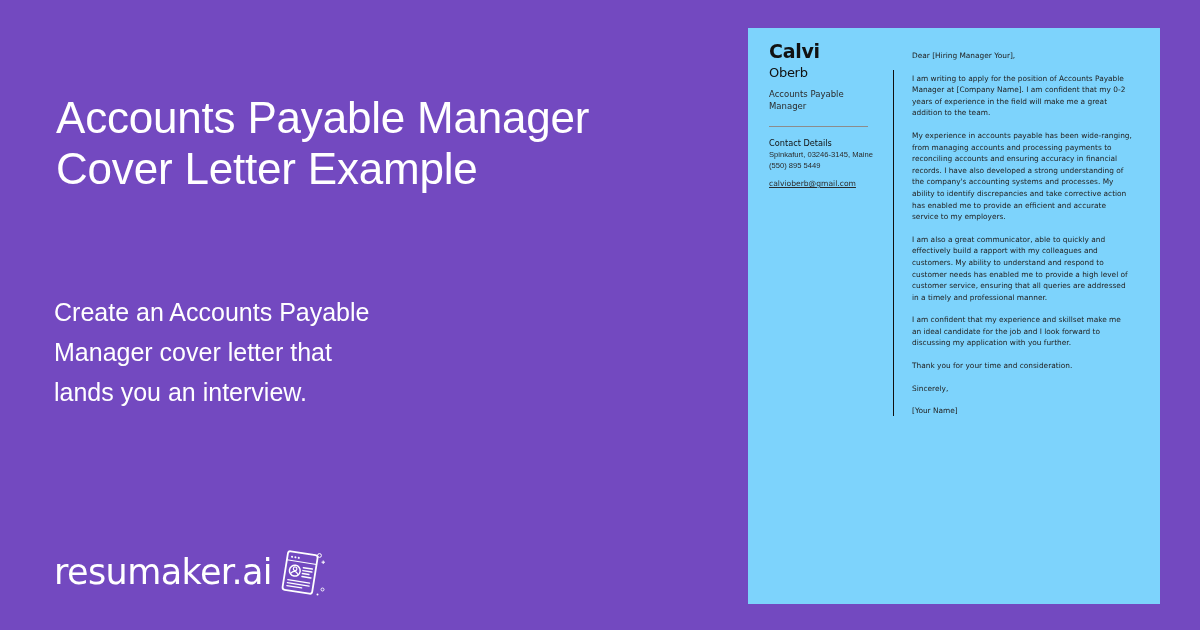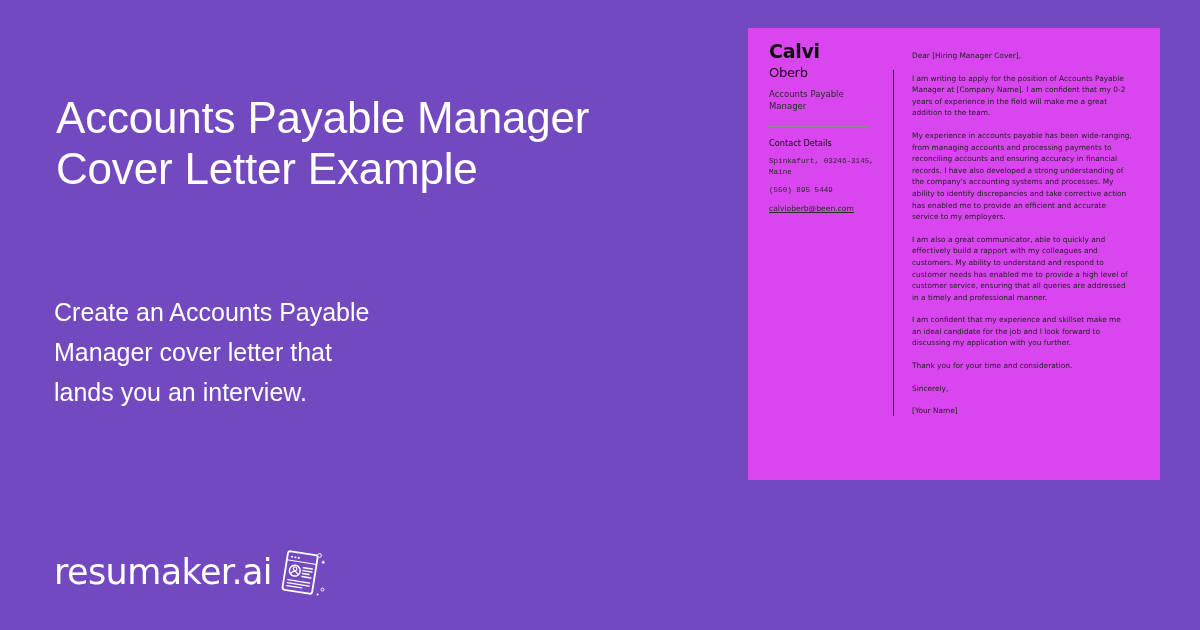--- a/index.html
+++ b/index.html
@@ -77,22 +77,22 @@
     margin-left: 2px;
     margin-top: 2px;
   }
 
   
   .letter-card {
     position: absolute;
     left: 748px;
     top: 28px;
     width: 412px;
-    height: 452px;
-    background: #d946ef;
+    height: 576px;
+    background: #7dd3fc;
   }
 
   .cl-left {
     position: absolute;
     left: 21px;
     top: 12px;
     width: 105px;
   }
   .cl-name-first {
     font-family: "DejaVu Sans", sans-serif;
@@ -126,22 +126,21 @@
   }
   .cl-contact-head {
     margin-top: 11px;
     font-family: "DejaVu Sans", sans-serif;
     font-size: 8.2px;
     line-height: 11px;
     font-weight: 400;
     color: #111111;
   }
   .cl-contact-line {
-    margin-top: 7px;
-    font-family: Liberation Mono, monospace;
+    font-family: Liberation Sans, sans-serif;
     font-size: 7.6px;
     line-height: 11px;
     color: #2b2b2b;
   }
   .cl-contact-email {
     margin-top: 7px;
     font-family: "DejaVu Sans", sans-serif;
     font-size: 7.6px;
     line-height: 11px;
     color: #2b2b2b;
@@ -221,27 +220,27 @@
     <div class="cl-left">
       <div class="cl-name-first">Calvi</div>
       <div class="cl-name-last">Oberb</div>
       <div class="cl-role">Accounts Payable Manager</div>
 
       <div class="cl-rule"></div>
 
       <div class="cl-contact-head">Contact Details</div>
       <div class="cl-contact-line">Spinkafurt, 03246-3145, Maine</div>
       <div class="cl-contact-line">(550) 895 5449</div>
-      <div class="cl-contact-email">calvioberb@been.com</div>
+      <div class="cl-contact-email">calvioberb@gmail.com</div>
     </div>
 
     <div class="cl-divider"></div>
 
     <div class="cl-body">
-      <p class="cl-para">Dear [Hiring Manager Cover],</p>
+      <p class="cl-para">Dear [Hiring Manager Your],</p>
       <p class="cl-para">I am writing to apply for the position of Accounts Payable Manager at [Company Name]. I am confident that my 0-2 years of experience in the field will make me a great addition to the team.</p>
       <p class="cl-para">My experience in accounts payable has been wide-ranging, from managing accounts and processing payments to reconciling accounts and ensuring accuracy in financial records. I have also developed a strong understanding of the company's accounting systems and processes. My ability to identify discrepancies and take corrective action has enabled me to provide an efficient and accurate service to my employers.</p>
       <p class="cl-para">I am also a great communicator, able to quickly and effectively build a rapport with my colleagues and customers. My ability to understand and respond to customer needs has enabled me to provide a high level of customer service, ensuring that all queries are addressed in a timely and professional manner.</p>
       <p class="cl-para">I am confident that my experience and skillset make me an ideal candidate for the job and I look forward to discussing my application with you further.</p>
       <p class="cl-para">Thank you for your time and consideration.</p>
       <p class="cl-para">Sincerely,</p>
       <p class="cl-para">[Your Name]</p>
     </div>
 
   </div>

